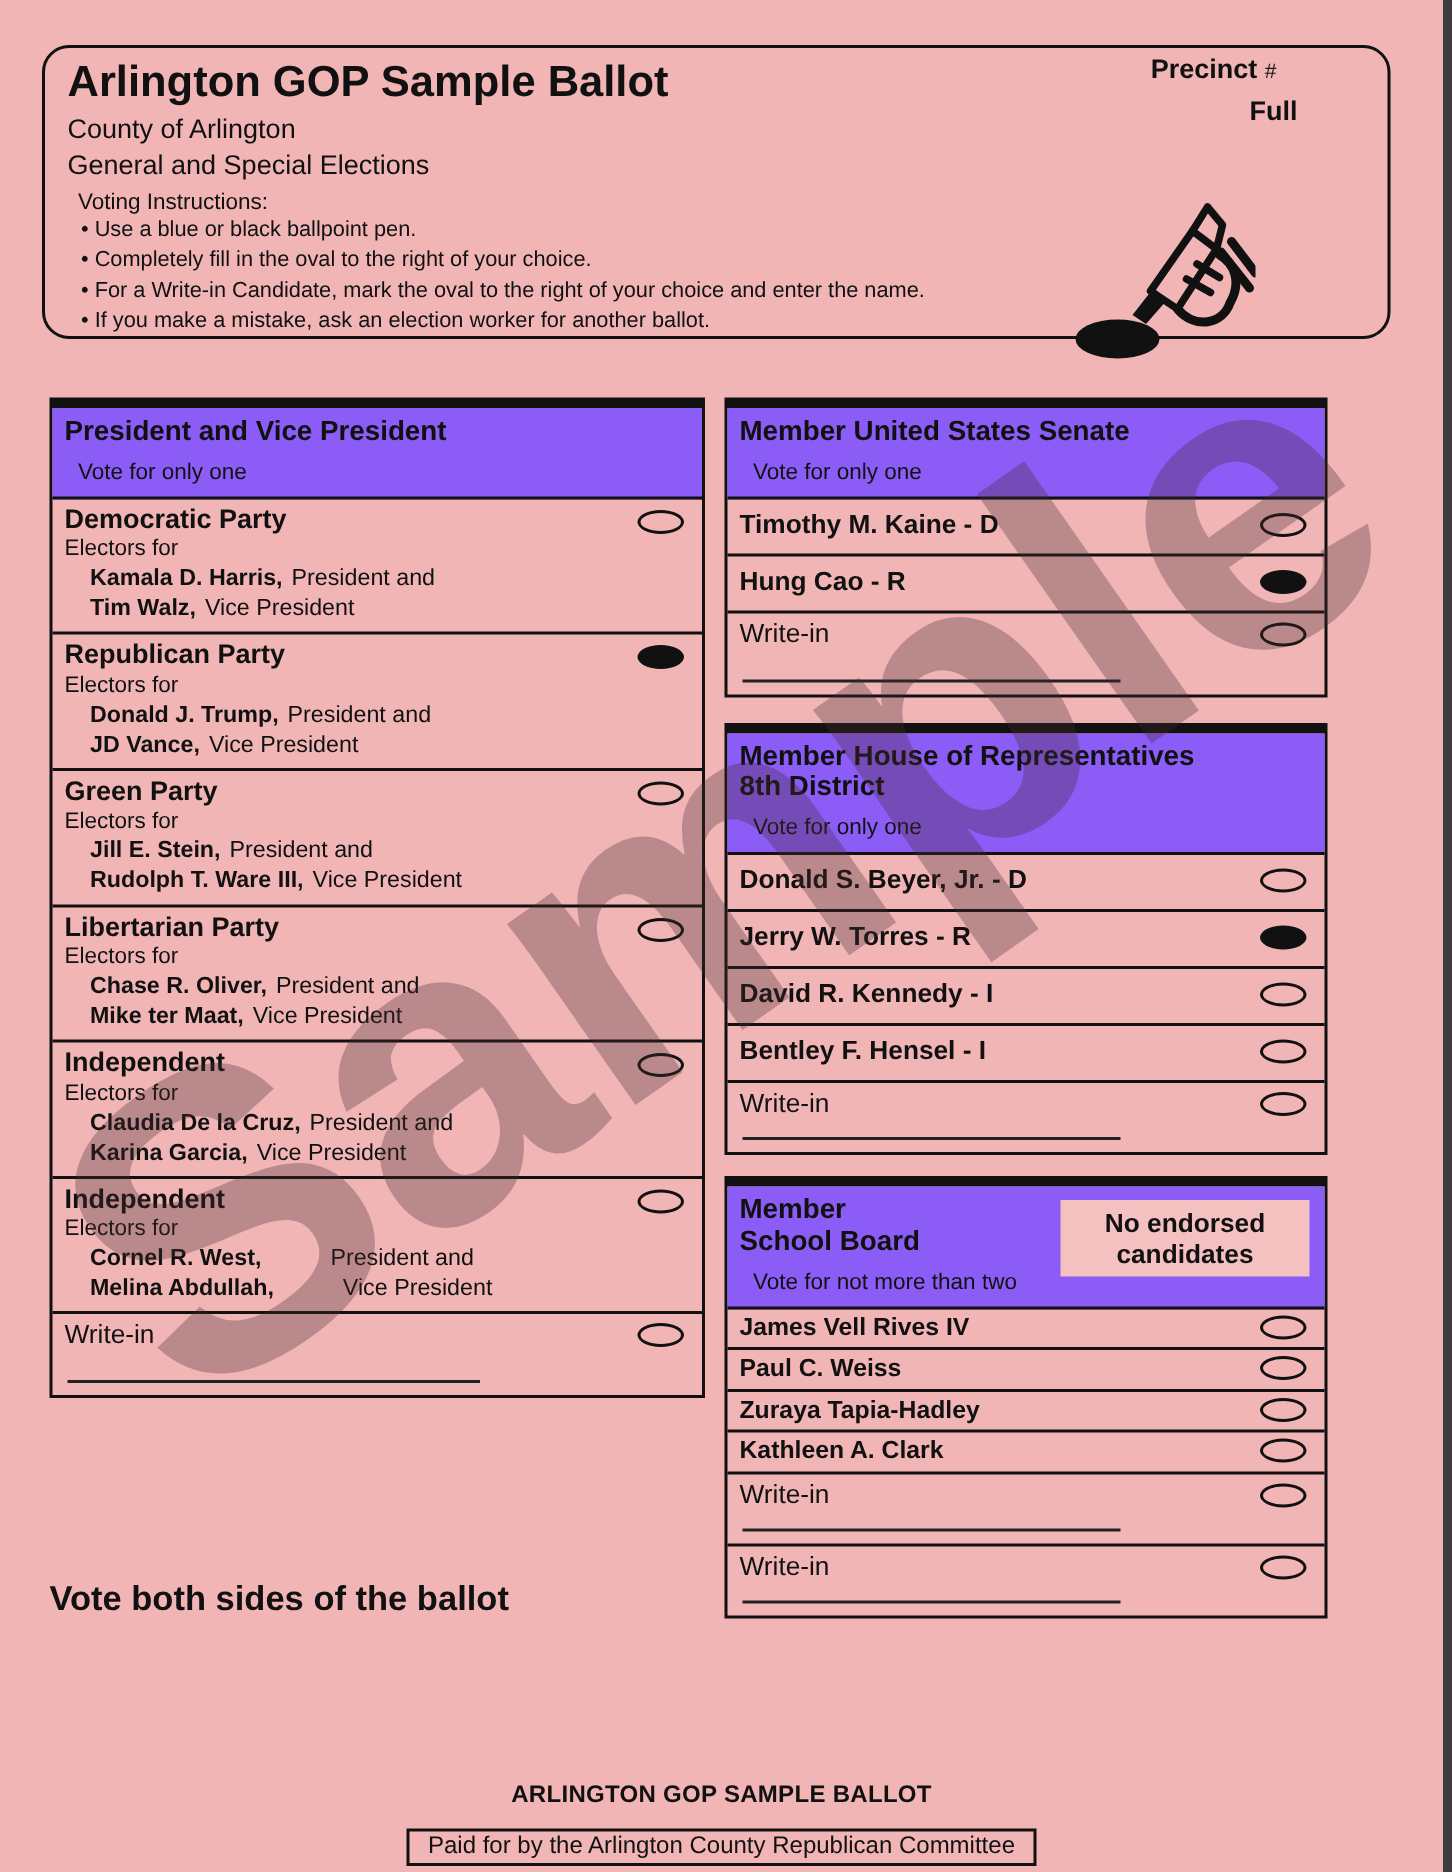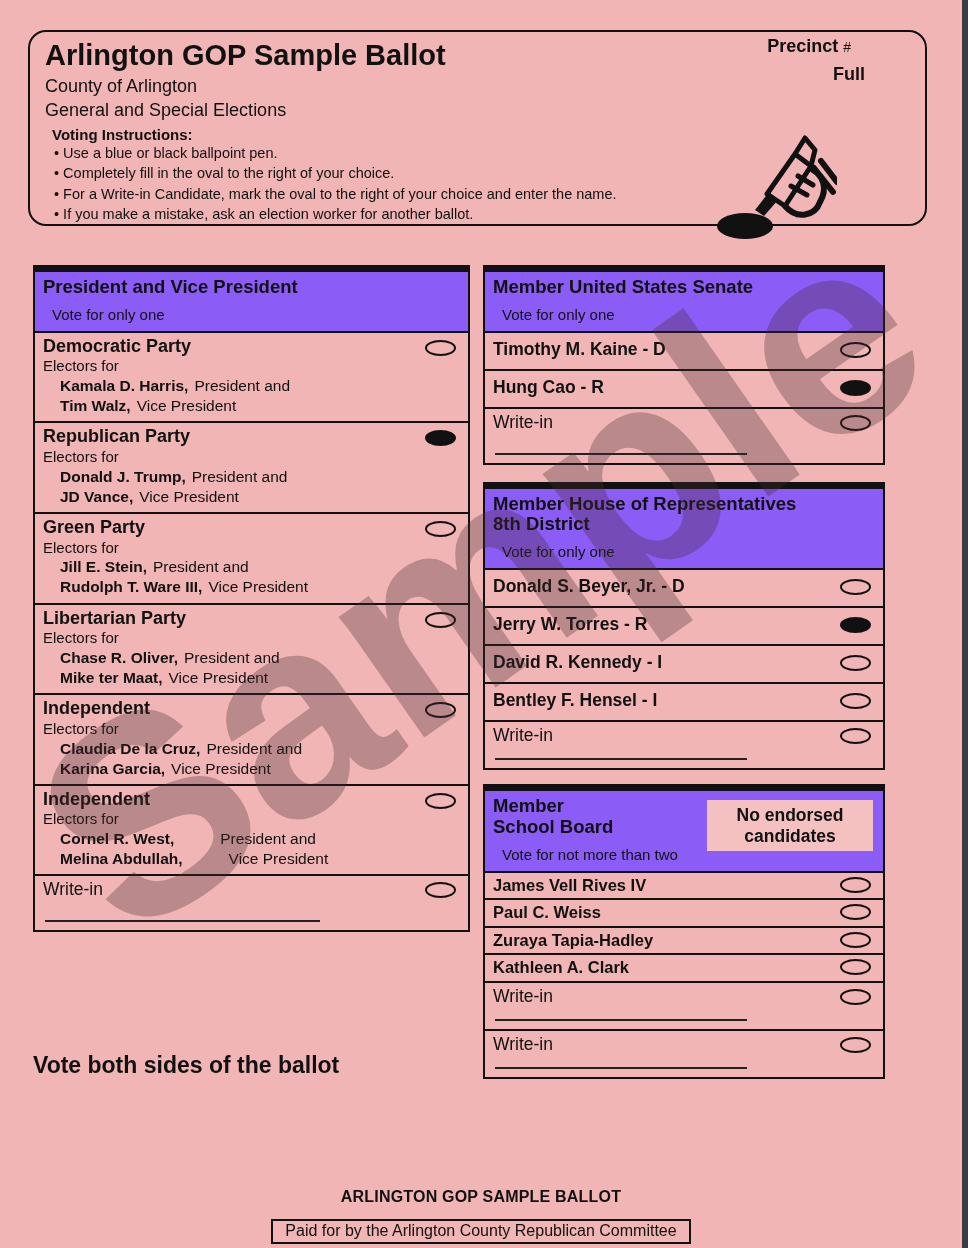--- a/index.html
+++ b/index.html
@@ -8,21 +8,21 @@
     background:#f1b5b5;color:#111;
     font-family:"Liberation Sans", sans-serif;
   }
   .page-edge{position:absolute;right:0;top:0;width:6px;height:1248px;background:#3d3d3d;}
 
   
   .header-box{position:absolute;left:28px;top:30px;width:899px;height:196px;
     border:2px solid #111;border-radius:18px;box-sizing:border-box;}
   .h-title{font-size:29px;font-weight:bold;margin:7px 0 3px 15px;}
   .h-sub{font-size:18px;margin-left:15px;line-height:1.32;}
-  .instr-title{font-size:15px;font-weight:bold;margin:3px 16px 0 22px;}
+  .instr-title{font-size:15px;font-weight:normal;margin:3px 16px 0 22px;}
   .instr-list{margin:0 0 0 24px;padding:0;}
   .instr-list li{list-style:none;font-size:14.5px;line-height:1.42;}
   .instr-list li::before{content:"• ";}
   .precinct-block{position:absolute;right:66px;top:4px;text-align:right;}
   .precinct-line{font-size:18px;font-weight:bold;margin-right:8px;}
   .precinct-line .hash{font-size:14px;font-weight:normal;}
   .precinct-full{font-size:18px;font-weight:bold;margin-top:7px;margin-right:-6px;}
   .mark-icon{position:absolute;right:88px;top:98px;width:122px;height:112px;}
 
   

